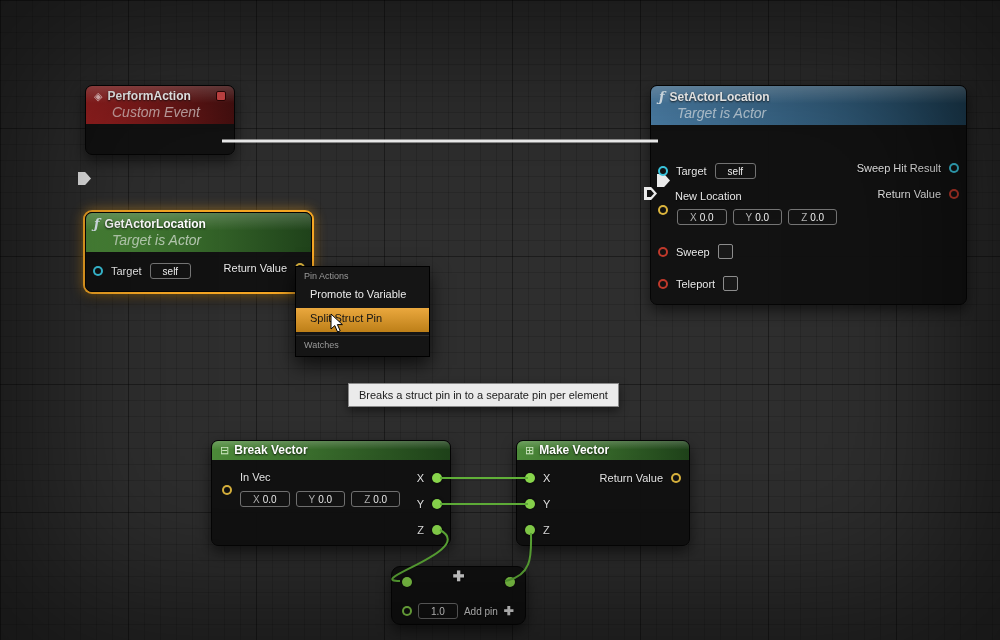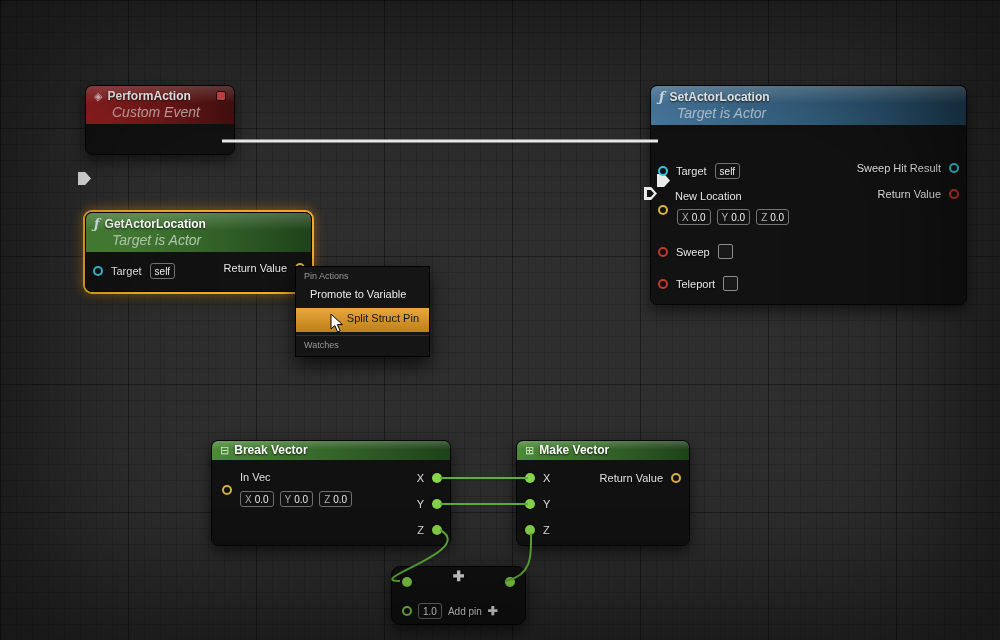--- a/index.html
+++ b/index.html
@@ -44,31 +44,31 @@
 
   .exec { width:13px; height:13px; flex:none; position:relative; background:#ededed;
     clip-path:polygon(0 0, 55% 0, 100% 50%, 55% 100%, 0 100%); }
   .exec.hollow::after { content:''; position:absolute; inset:3px; background:#121212;
     clip-path:polygon(0 0, 55% 0, 100% 50%, 55% 100%, 0 100%); }
 
   .checkbox { width:13px; height:13px; flex:none; background:#181818; border:1px solid #8c8c8c; border-radius:2px; }
 
   .valbox { display:inline-flex; align-items:center; gap:3px; flex:none;
     background:#131313; border:1px solid #757575; border-radius:3px;
-    padding:0 4px; height:14px; font-size:10px; color:#f2f2f2; }
+    padding:0 12px; height:14px; font-size:10px; color:#f2f2f2; }
   .valbox .axis { color:#b5b5b5; }
 
   .wires { position:absolute; left:0; top:0; z-index:3; pointer-events:none; }
 
   .ctx { position:absolute; z-index:5; background:#151515; border:1px solid #000;
     box-shadow:0 8px 18px rgba(0,0,0,.7); padding-bottom:3px; }
   .ctx-header { font-size:9px; color:#9a9a9a; padding:4px 8px 3px; }
   .ctx-header.bt { border-top:1px solid #2e2e2e; margin-top:3px; }
   .ctx-item { font-size:11px; color:#eaeaea; padding:4px 10px 8px 14px; cursor:default; }
-  .ctx-item.hl { background:linear-gradient(180deg,#eaa83e,#bd7f18); color:#141414;text-align:right; }
+  .ctx-item.hl { background:linear-gradient(180deg,#eaa83e,#bd7f18); color:#141414; }
 
   .tooltip { position:absolute; z-index:6; background:#ebebeb; color:#1b1b1b;
     border:1px solid #8a8a8a; font-size:11px; padding:5px 10px;
     box-shadow:0 4px 10px rgba(0,0,0,.5); white-space:nowrap; }
 
   .cursor { position:absolute; z-index:7; pointer-events:none; }
   .plus-mark { position:absolute; font-size:14px; font-weight:bold; color:#e8e8e8;
     text-shadow:0 1px 2px #000; }
 </style>
 </head>
@@ -244,18 +244,19 @@
     </div>
   </div>
 
   <div class="ctx" style="left:295px;top:266px;width:133px;">
     <div class="ctx-header">Pin Actions</div>
     <div class="ctx-item">Promote to Variable</div>
     <div class="ctx-item hl">Split Struct Pin</div>
     <div class="ctx-header bt">Watches</div>
   </div>
 
+  <div class="tooltip" style="left:348px;top:383px;">Breaks a struct pin in to a separate pin per element</div>
 
   <svg class="cursor" style="left:330px;top:313px;" width="16" height="22" viewBox="0 0 16 22">
     <path d="M1 1 L1 16 L4.8 12.6 L7.6 19 L10.2 17.8 L7.4 11.6 L12.4 11.6 Z" fill="#ffffff" stroke="#000000" stroke-width="1"></path>
   </svg>
 
 </div>
 
 </body></html>

